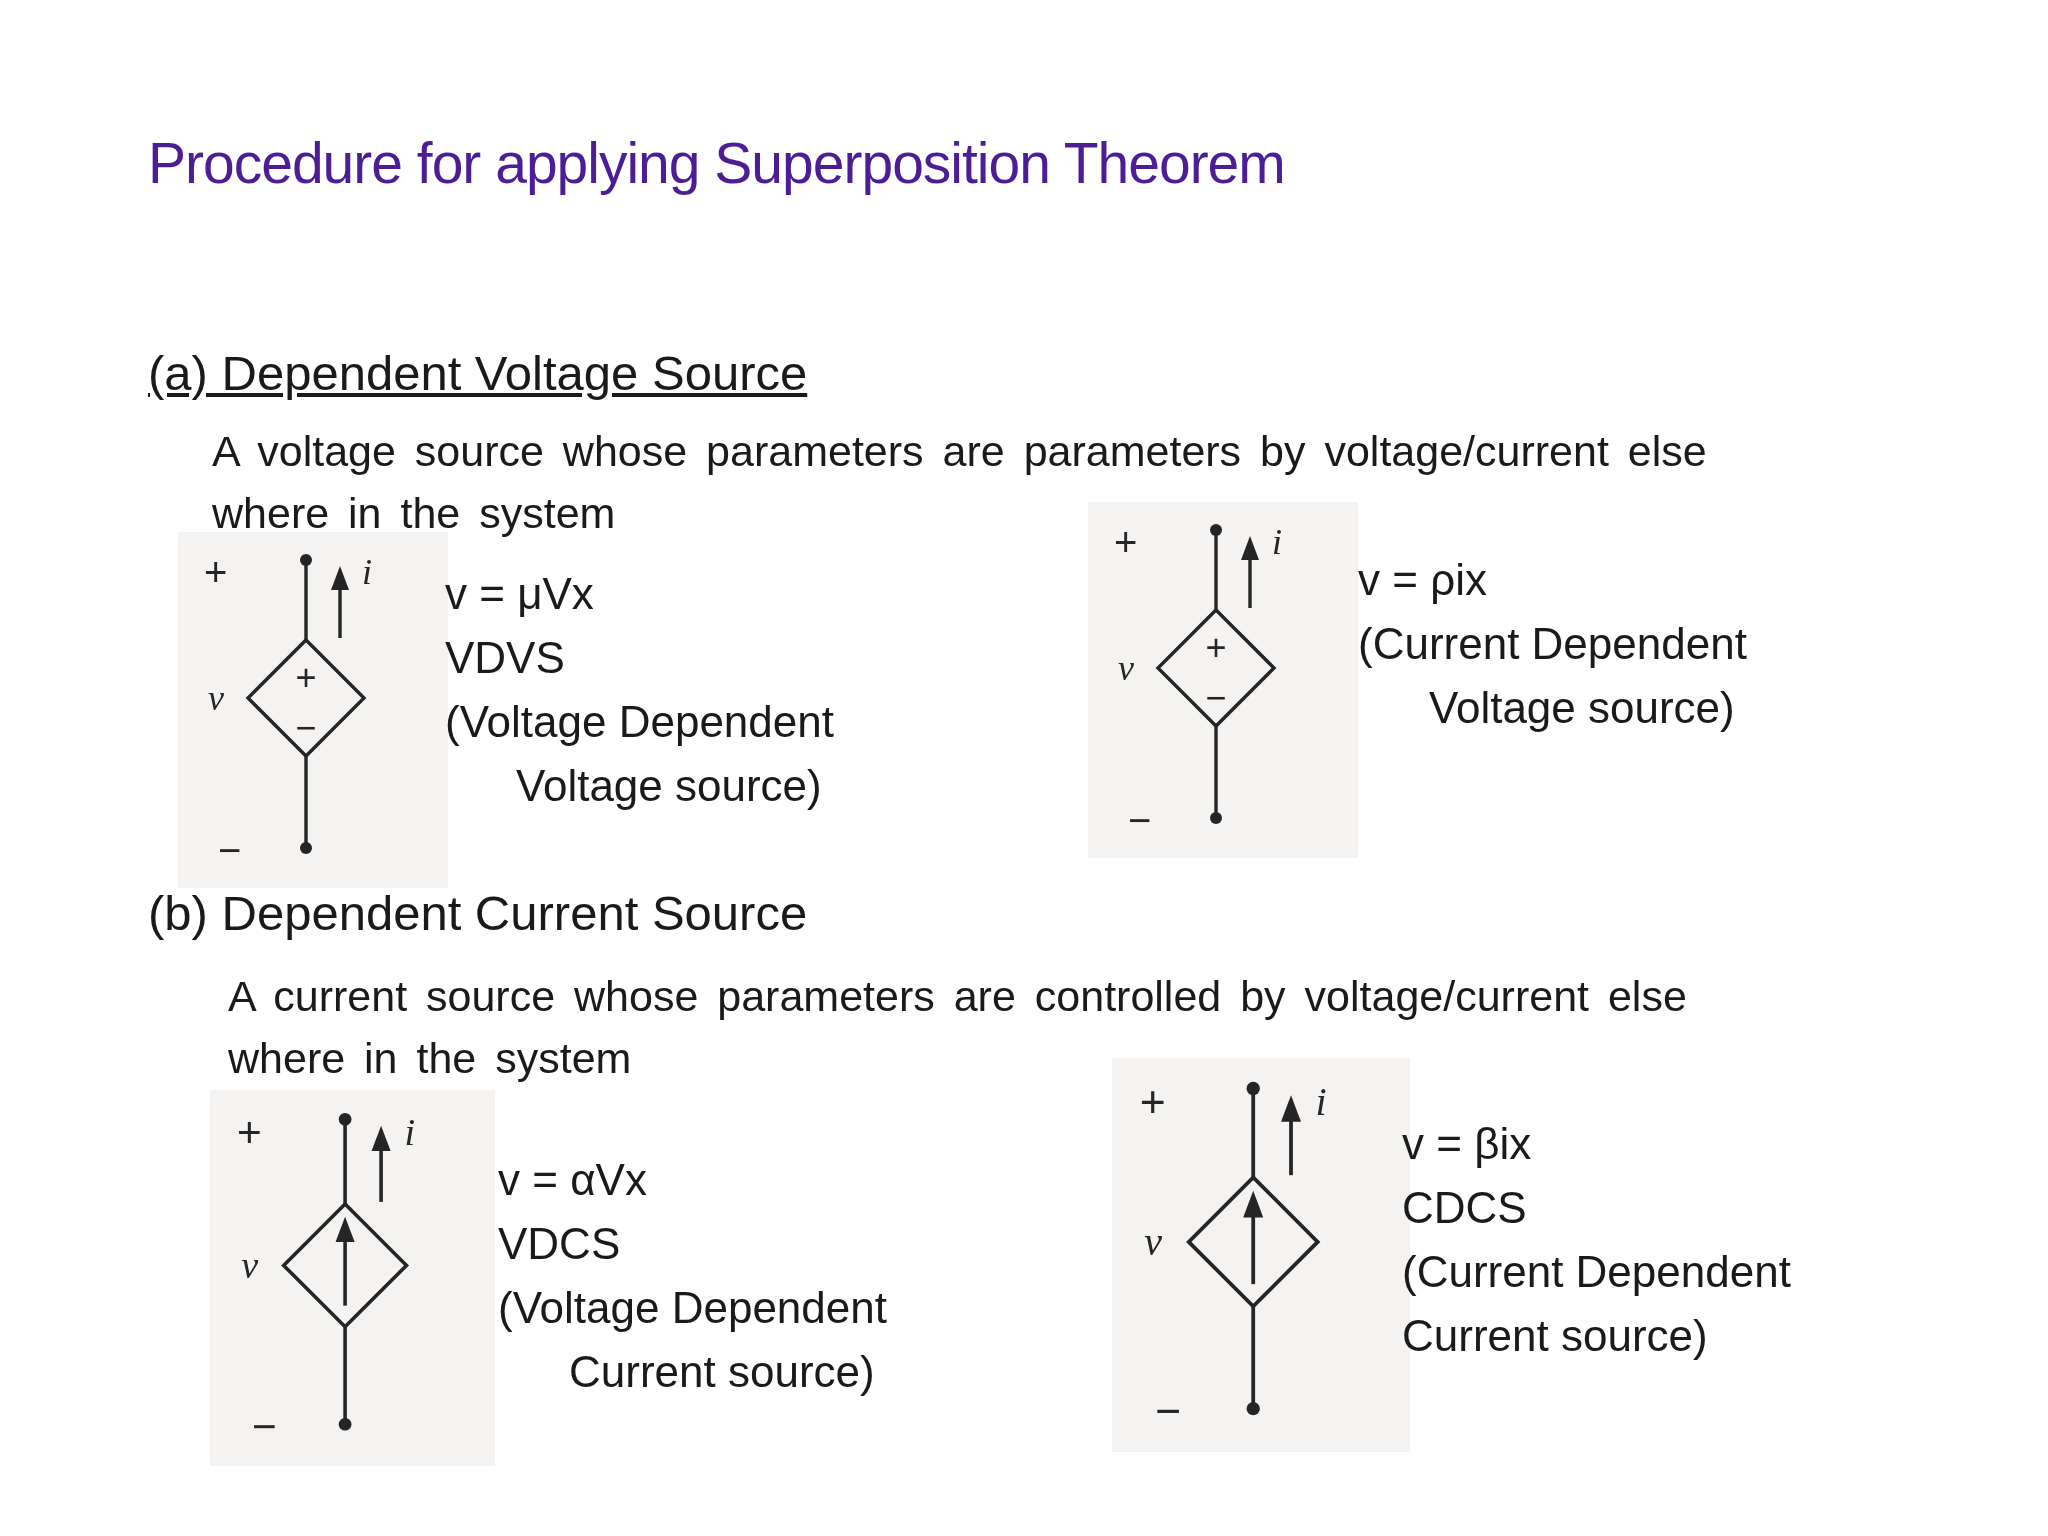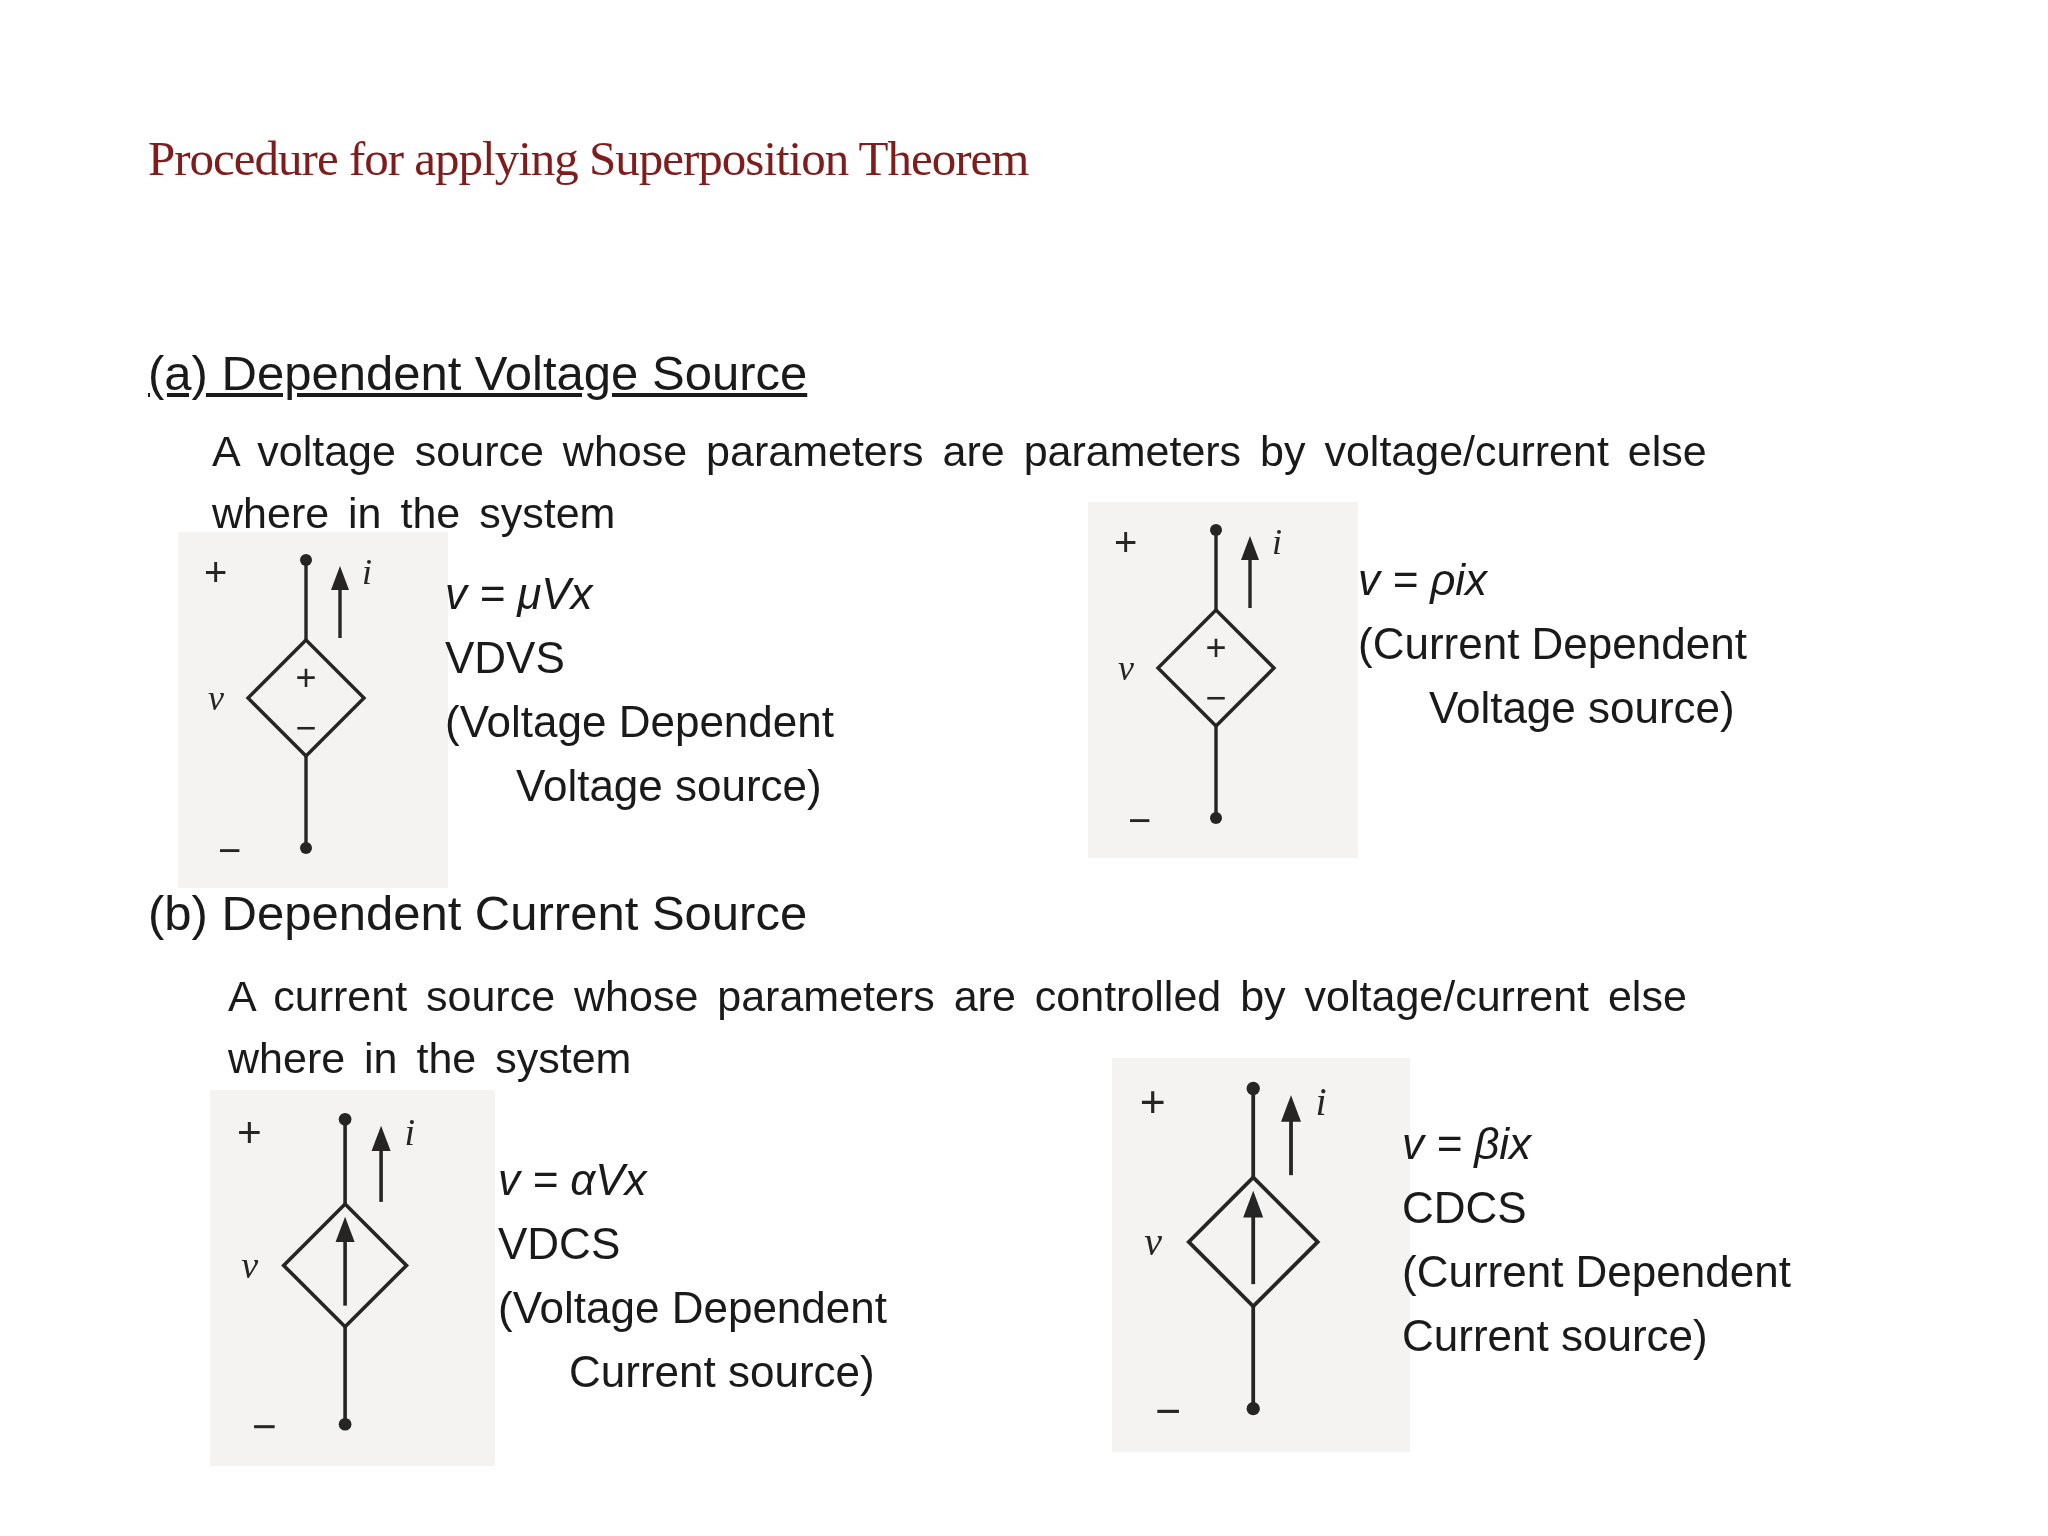--- a/index.html
+++ b/index.html
@@ -12,44 +12,42 @@
     width: 2048px;
     height: 1536px;
     font-family: "Liberation Sans", sans-serif;
     color: #141414;
     overflow: hidden;
   }
   .abs { position: absolute; }
   .slide-title {
     left: 148px;
     top: 130px;
-    font-size: 49px;
+    font-size: 57px;
     letter-spacing: -1px;
     white-space: nowrap;
-    color: #7f1d1d;
-    font-family: Liberation Serif, serif;
+    color: #4c1d95;
   }
   .section-heading {
     font-size: 49px;
     white-space: nowrap;
     color: #1a1a1a;
   }
   .paragraph {
     font-size: 43px;
     line-height: 62px;
     word-spacing: 7px;
     color: #1a1a1a;
   }
   .label-block {
     font-size: 44px;
     line-height: 64px;
     color: #1a1a1a;
   }
   .label-block .eq {
-    font-style: italic;
   }
   .label-block .indent {
     margin-left: 71px;
   }
   .diagram {
     background: #f4f3f1;
     padding: 6px 10px;
   }
   svg .wire {
     stroke: #252525;

